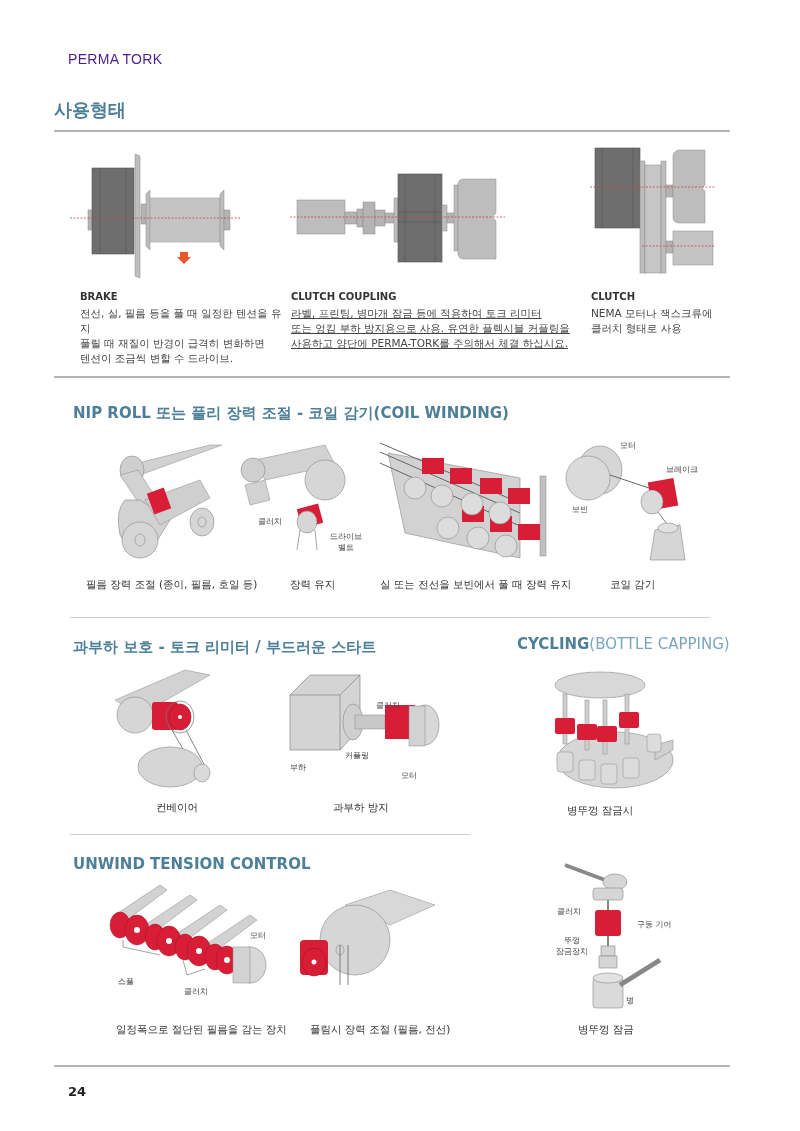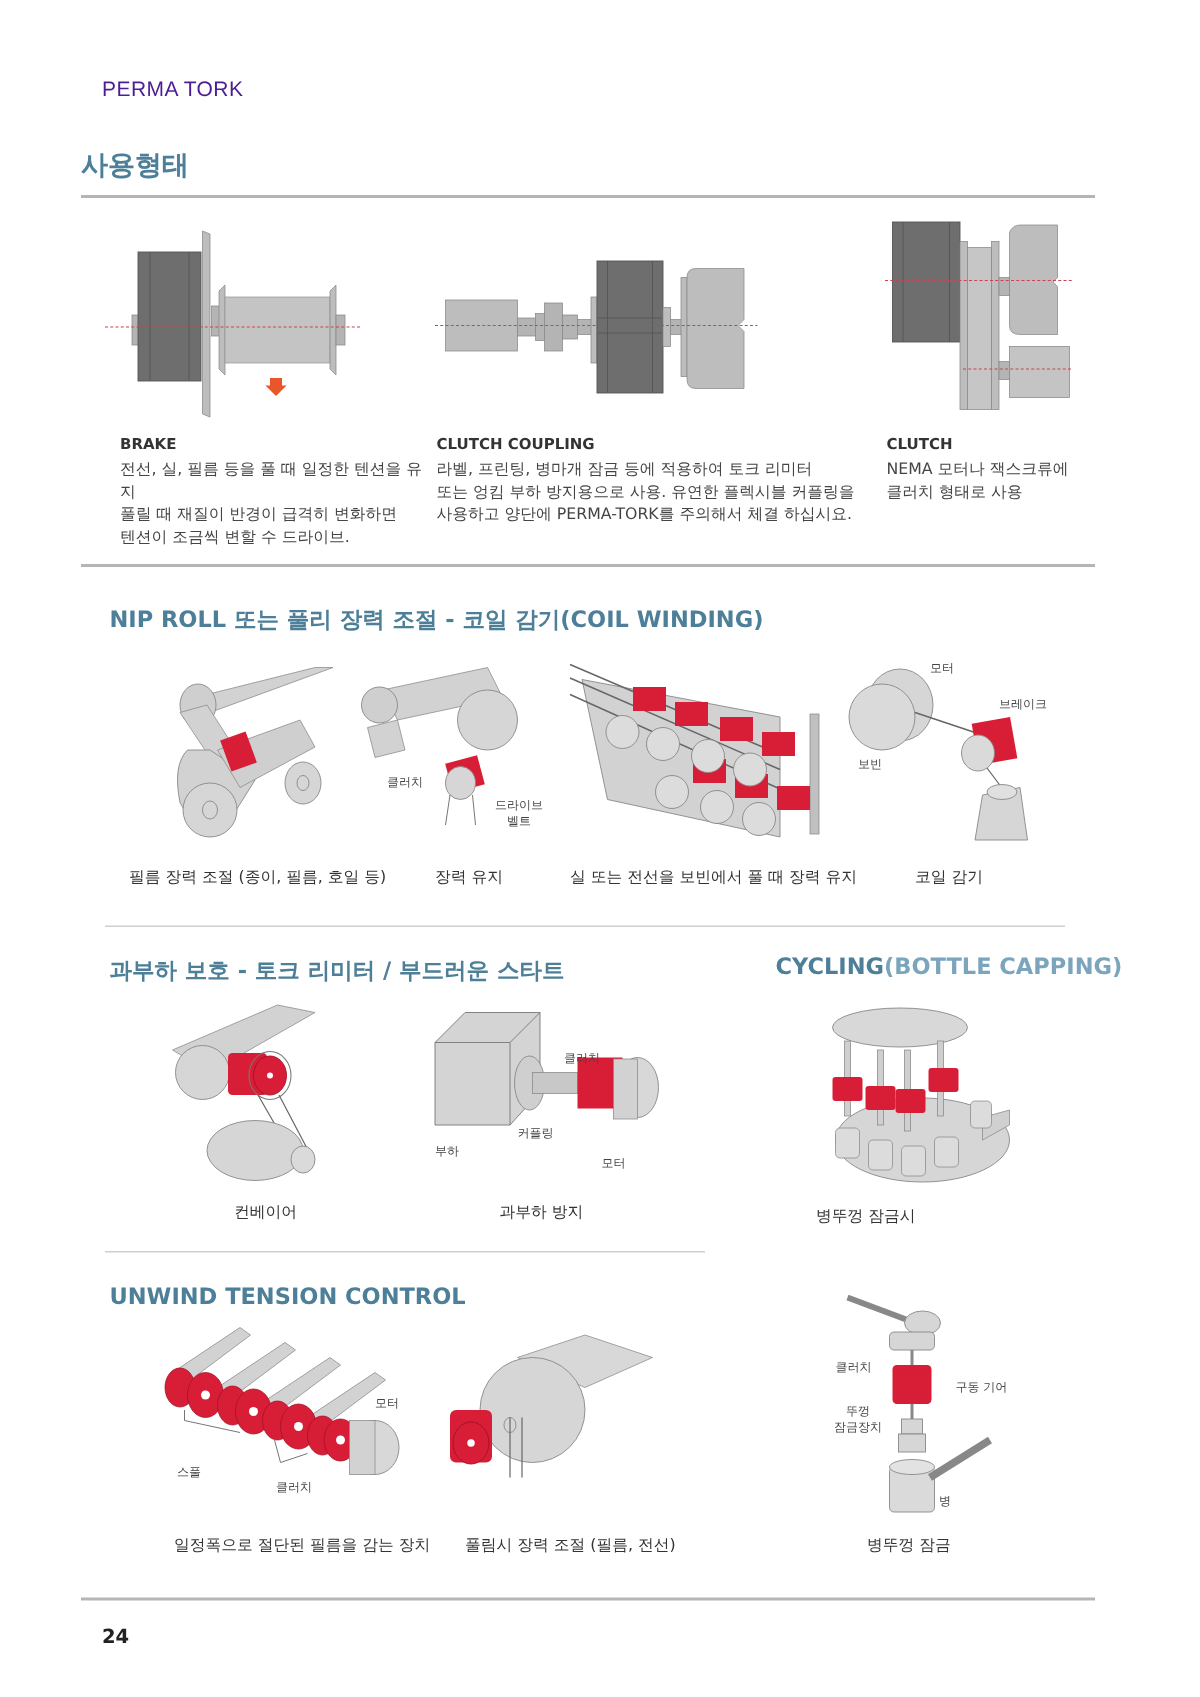--- a/index.html
+++ b/index.html
@@ -4,21 +4,21 @@
 <style>
   * { box-sizing: border-box; margin: 0; padding: 0; }
   html, body { width: 800px; height: 1131px; background: #ffffff; overflow: hidden; }
   body { font-family: "DejaVu Sans", "Liberation Sans", sans-serif; color: #3a3a3a; position: relative; }
   .abs { position: absolute; }
   .brand { left: 68px; top: 51px; font-size: 14px; color: #4c1d95; letter-spacing: 0.3px; font-family: "Liberation Sans", sans-serif; }
   .h1 { left: 54px; top: 98px; font-size: 18px; font-weight: bold; color: #4d7f99; }
   .rule { height: 2px; background: #b5b5b5; }
   .rule-thin { height: 1px; background: #cfcfcf; }
   .sec-title { font-size: 15px; font-weight: bold; color: #4d7f99; }
-  .sec-title .light { font-weight: bold; color: #7aa5bd; }
+  .sec-title .light { font-weight: normal; color: #7aa5bd; }
   .cap-title { font-size: 10px; font-weight: bold; color: #333; }
   .cap-body { font-size: 10.5px; line-height: 15px; color: #444; white-space: pre-line; }
   .caption { font-size: 10.5px; color: #333; text-align: right; white-space: nowrap; }
   .label { font-size: 8px; color: #444; white-space: pre-line; text-align: center; line-height: 11px; }
   .pageno { left: 68px; top: 1084px; font-size: 13px; font-weight: bold; color: #222; }
   svg { position: absolute; overflow: visible; }
 </style>
 </head>
 <body>
 
@@ -77,21 +77,21 @@
 </svg>
 
 <div class="abs" style="left:80px; top:291px; width:210px;">
   <div class="cap-title">BRAKE</div>
   <div class="cap-body" style="margin-top:4px;">전선, 실, 필름 등을 풀 때 일정한 텐션을 유지
 풀릴 때 재질이 반경이 급격히 변화하면
 텐션이 조금씩 변할 수 드라이브.</div>
 </div>
 <div class="abs" style="left:291px; top:291px; width:290px;">
   <div class="cap-title">CLUTCH COUPLING</div>
-  <div class="cap-body" style="margin-top:4px;">라벨, 프린팅, 병마개 잠금 등에 적용하여 토크 리미터
+  <div class="cap-body" style="margin-top:4px;text-decoration:underline;">라벨, 프린팅, 병마개 잠금 등에 적용하여 토크 리미터
 또는 엉킴 부하 방지용으로 사용. 유연한 플렉시블 커플링을
 사용하고 양단에 PERMA-TORK를 주의해서 체결 하십시요.</div>
 </div>
 <div class="abs" style="left:591px; top:291px; width:150px;">
   <div class="cap-title">CLUTCH</div>
   <div class="cap-body" style="margin-top:4px;">NEMA 모터나 잭스크류에
 클러치 형태로 사용</div>
 </div>
 
 <div class="abs rule" style="left:54px; top:376px; width:676px;"></div>
@@ -224,21 +224,21 @@
       <rect x="74" y="42" width="20" height="16" rx="2"></rect>
   </g>
   <g fill="#dcdcdc" stroke="#888" stroke-width="0.5">
     <rect x="12" y="82" width="16" height="20" rx="3"></rect>
       <rect x="34" y="90" width="16" height="20" rx="3"></rect>
     <rect x="56" y="94" width="16" height="20" rx="3"></rect>
       <rect x="78" y="88" width="16" height="20" rx="3"></rect>
     <rect x="102" y="64" width="14" height="18" rx="3"></rect>
   </g>
 </svg>
-<div class="abs caption" style="left:544px; top:804px;">병뚜껑 잠금시</div>
+<div class="abs caption" style="left:567px; top:804px;">병뚜껑 잠금시</div>
 
 <div class="abs rule-thin" style="left:70px; top:834px; width:400px;"></div>
 
 <div class="abs sec-title" style="left:73px; top:855px;">UNWIND TENSION CONTROL</div>
 
 <svg style="left:105px; top:885px;" width="165" height="100">
   <g fill="#d2d2d2" stroke="#888" stroke-width="0.5">
     <polygon points="10,30 55,0 62,5 18,38"></polygon>
       <polygon points="40,40 85,10 92,15 48,48"></polygon>
     <polygon points="70,50 115,20 122,25 78,58"></polygon>

